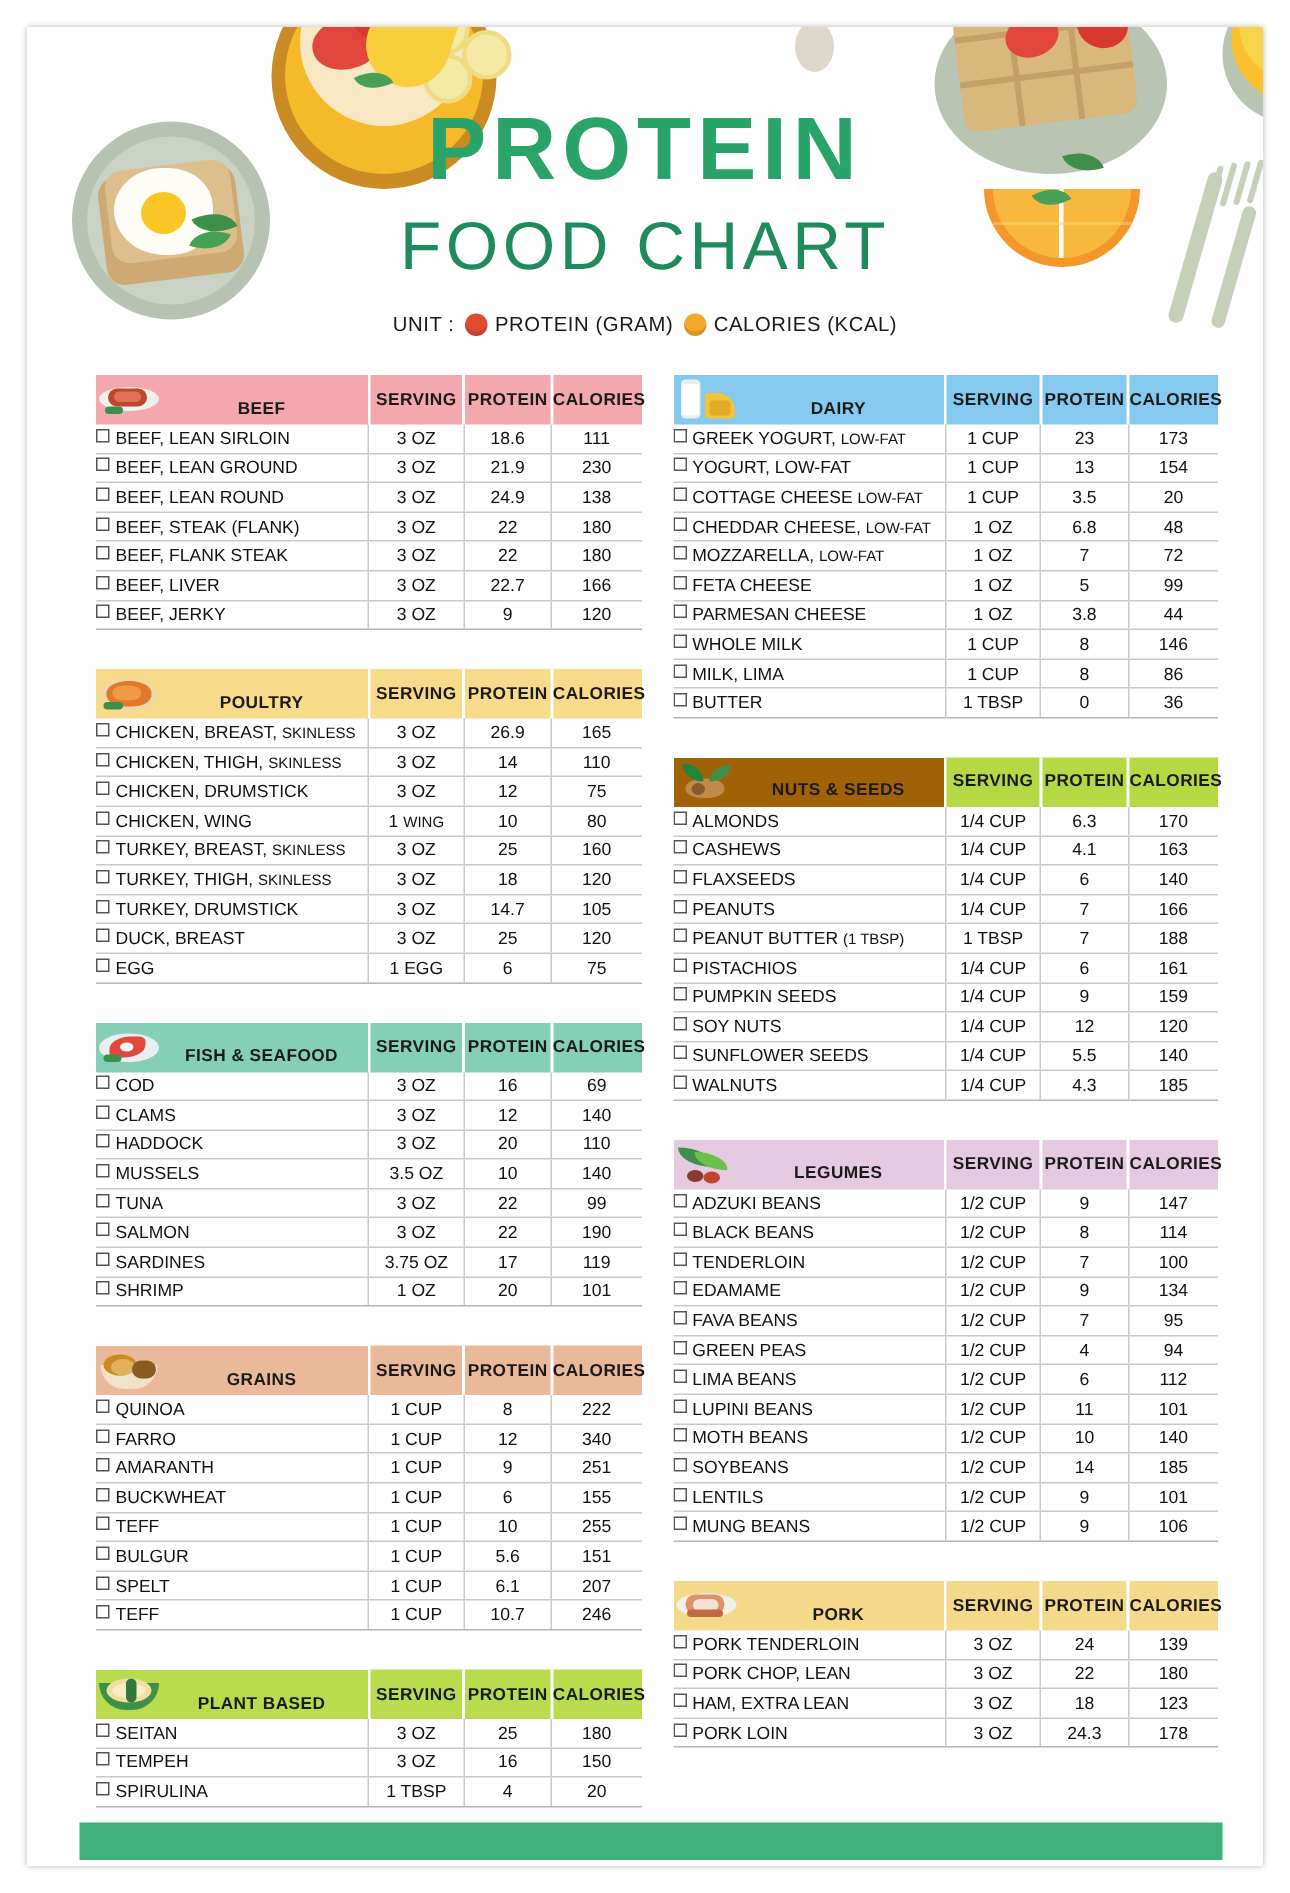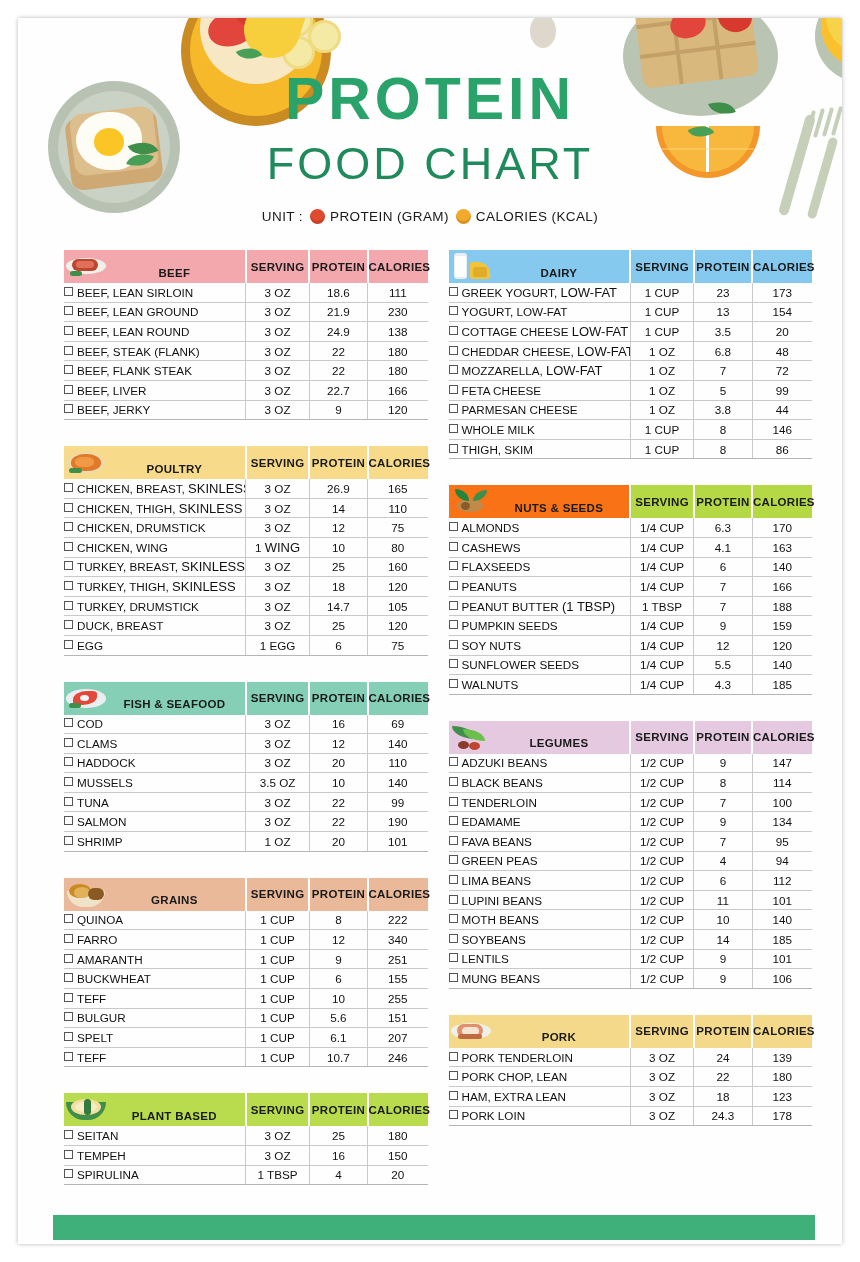--- a/index.html
+++ b/index.html
@@ -138,21 +138,21 @@
   .hdr th .icobox{width:46px;height:31px;flex:0 0 46px;position:relative;
                   overflow:hidden;}
   .hdr th .catname{flex:1;text-align:center;padding-right:6px;margin-top:12px;}
 
   tbody tr td{height:18.6px;font-size:11.7px;color:#111;
               border-bottom:1px solid #c9c9c9;}
   tbody tr:last-child td{border-bottom:1px solid #b5b5b5;}
   td.item{padding-left:4px;text-align:left;white-space:nowrap;overflow:hidden;}
   td.serv,td.prot,td.cal{text-align:center;
               border-left:1px solid #c9c9c9;}
-  .sm{font-size:13px;letter-spacing:0;}
+  .sm{font-size:10px;letter-spacing:0;}
   .chk{display:inline-block;width:7px;height:7px;border:1px solid #555;
        margin-right:4px;vertical-align:1px;}
 
   
   col.c1{width:50%;} col.c2{width:17.5%;} col.c3{width:16%;} col.c4{width:16.5%;}
 
   
   .greenbar{position:absolute;left:35px;top:1197px;width:762px;height:25px;
             background:#40b07a;}
 
@@ -437,20 +437,26 @@
                 <td class="item"><span class="chk"></span><span>TUNA</span></td>
                 <td class="serv">3 OZ</td>
                 <td class="prot">22</td>
                 <td class="cal">99</td>
               </tr>
               <tr>
                 <td class="item"><span class="chk"></span><span>SALMON</span></td>
                 <td class="serv">3 OZ</td>
                 <td class="prot">22</td>
                 <td class="cal">190</td>
+              </tr>
+              <tr>
+                <td class="item"><span class="chk"></span><span>SARDINES</span></td>
+                <td class="serv">3.75 OZ</td>
+                <td class="prot">17</td>
+                <td class="cal">119</td>
               </tr>
               <tr>
                 <td class="item"><span class="chk"></span><span>SHRIMP</span></td>
                 <td class="serv">1 OZ</td>
                 <td class="prot">20</td>
                 <td class="cal">101</td>
               </tr>
             </tbody>
           </table>
           <table class="fc">
@@ -645,37 +651,43 @@
                 <td class="prot">3.8</td>
                 <td class="cal">44</td>
               </tr>
               <tr>
                 <td class="item"><span class="chk"></span><span>WHOLE MILK</span></td>
                 <td class="serv">1 CUP</td>
                 <td class="prot">8</td>
                 <td class="cal">146</td>
               </tr>
               <tr>
-                <td class="item"><span class="chk"></span><span>THIGH, SKIM</span></td>
+                <td class="item"><span class="chk"></span><span>MILK, LIMA</span></td>
                 <td class="serv">1 CUP</td>
                 <td class="prot">8</td>
                 <td class="cal">86</td>
+              </tr>
+              <tr>
+                <td class="item"><span class="chk"></span><span>BUTTER</span></td>
+                <td class="serv">1 TBSP</td>
+                <td class="prot">0</td>
+                <td class="cal">36</td>
               </tr>
             </tbody>
           </table>
           <table class="fc">
             <colgroup>
               <col class="c1">
               <col class="c2">
               <col class="c3">
               <col class="c4">
             </colgroup>
             <thead>
               <tr class="hdr">
-                <th class="cat" style="background:#f97316">
+                <th class="cat" style="background:#a16207">
                   <div class="catwrap">
                     <div class="icobox">
                       <div class="ic" style="background: rgb(192, 138, 74); left: 8px; top: 13px; width: 26px; height: 13px; border-radius: 50% 50% 45% 45%;"></div>
                       <div class="ic" style="background: rgb(138, 90, 42); left: 12px; top: 16px; width: 9px; height: 8px; border-radius: 50%;"></div>
                       <div class="ic" style="background: rgb(34, 134, 58); left: 6px; top: 3px; width: 14px; height: 12px; border-radius: 0px 100%;"></div>
                       <div class="ic" style="background: rgb(63, 143, 74); left: 24px; top: 4px; width: 14px; height: 11px; border-radius: 100% 0px;"></div>
                     </div>
                     <div class="catname">NUTS &amp; SEEDS</div>
                   </div>
                 </th>
@@ -707,20 +719,26 @@
                 <td class="item"><span class="chk"></span><span>PEANUTS</span></td>
                 <td class="serv">1/4 CUP</td>
                 <td class="prot">7</td>
                 <td class="cal">166</td>
               </tr>
               <tr>
                 <td class="item"><span class="chk"></span><span>PEANUT BUTTER</span> <span class="sm">(1 TBSP)</span></td>
                 <td class="serv">1 TBSP</td>
                 <td class="prot">7</td>
                 <td class="cal">188</td>
+              </tr>
+              <tr>
+                <td class="item"><span class="chk"></span><span>PISTACHIOS</span></td>
+                <td class="serv">1/4 CUP</td>
+                <td class="prot">6</td>
+                <td class="cal">161</td>
               </tr>
               <tr>
                 <td class="item"><span class="chk"></span><span>PUMPKIN SEEDS</span></td>
                 <td class="serv">1/4 CUP</td>
                 <td class="prot">9</td>
                 <td class="cal">159</td>
               </tr>
               <tr>
                 <td class="item"><span class="chk"></span><span>SOY NUTS</span></td>
                 <td class="serv">1/4 CUP</td>

